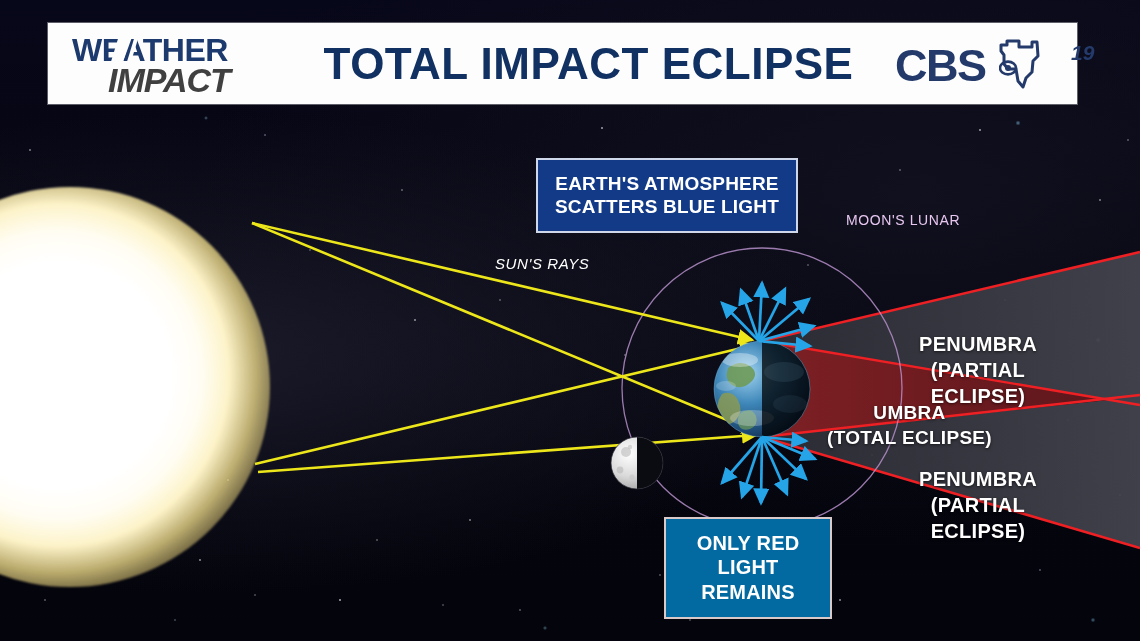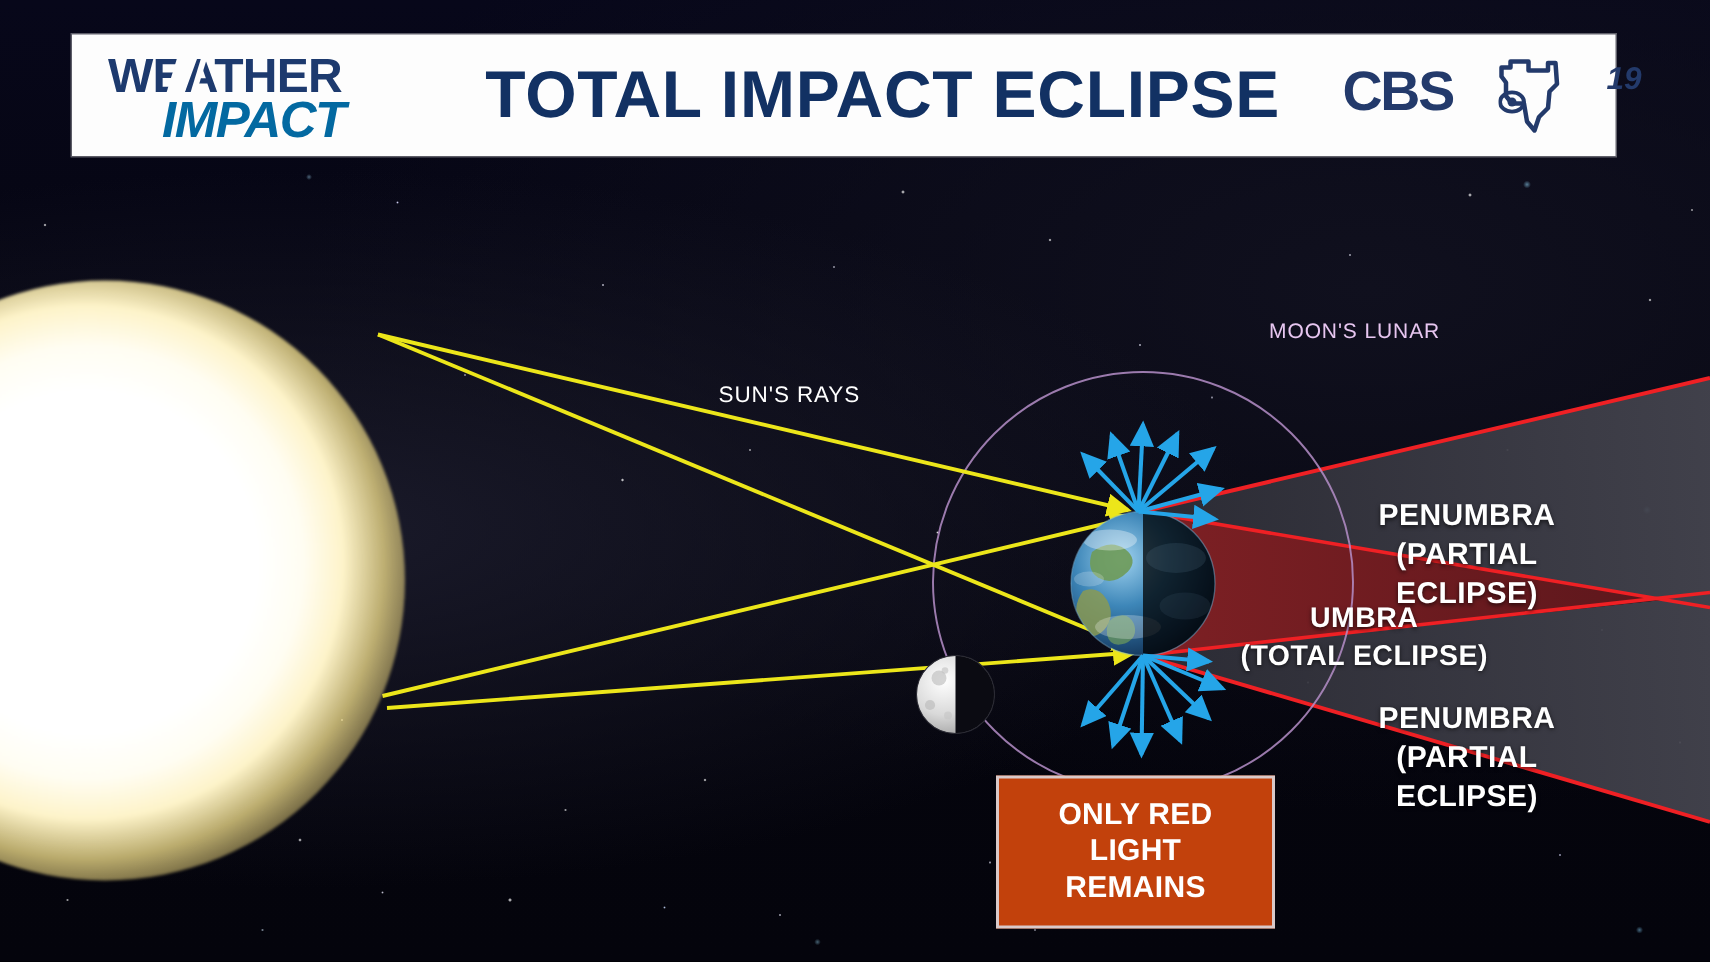--- a/index.html
+++ b/index.html
@@ -117,21 +117,21 @@
     font-family: "Liberation Sans", sans-serif;
   }
   .brand .bi {
     position: absolute;
     left: 60px;
     top: 38px;
     font-size: 34px;
     font-weight: 700;
     font-style: italic;
     letter-spacing: -1px;
-    color: #0369a1;
+    color: #404040;
   }
   .brand .slash {
     position: absolute;
     left: 62px;
     top: 4px;
     width: 7px;
     height: 76px;
     background: #fdfdfd;
     transform: skewX(-17deg);
     box-shadow: 5px 0 0 0 #fdfdfd;
@@ -158,21 +158,21 @@
   .cbslogo {
     flex: 0 0 auto;
     width: 186px;
     height: 100%;
     position: relative;
   }
   .cbslogo .cbs-txt {
     position: absolute;
     left: 4px;
     top: 17px;
-    font-size: 37px;
+    font-size: 45px;
     font-weight: 700;
     letter-spacing: -1.5px;
     color: #233a6b;
   }
   .cbslogo .tx {
     position: absolute;
     left: 108px;
     top: 16px;
   }
   .cbslogo .nineteen {
@@ -227,36 +227,36 @@
     top: 158px;
     width: 262px;
     padding: 12px 10px 13px;
     background: #123a86;
     border: 2px solid #cfd8ea;
     font-size: 19px;
   }
   .callout.red {
     left: 664px;
     top: 517px;
-    width: 186px;
+    width: 168px;
     padding: 12px 8px 13px;
-    background: #c2410c;
+    background: #0369a1;
     border: 2px solid #d9c9c9;
     font-size: 20px;
   }
 
   
   .lbl {
     position: absolute;
     color: #ffffff;
     font-weight: 400;
     white-space: pre;
     letter-spacing: .6px;
   }
-  .lbl.rays  { left: 479px; top: 255px; font-size: 15px; }
+  .lbl.rays  { left: 495px; top: 255px; font-size: 15px; font-style: italic; }
   .lbl.orbit { left: 846px; top: 212px; font-size: 14px; color: #e7c6f0; }
 
   .conelbl {
     position: absolute;
     color: #ffffff;
     font-weight: 700;
     font-size: 20px;
     line-height: 1.3;
     letter-spacing: .3px;
     text-align: center;
@@ -391,20 +391,22 @@
 
     </g>
   </svg>
 
   <div class="sun"></div>
 
   <div class="lbl rays">SUN'S RAYS</div>
 
   <div class="lbl orbit">MOON'S LUNAR</div>
 
+  <div class="callout blue" style="white-space:pre-line">EARTH'S ATMOSPHERE
+SCATTERS BLUE LIGHT</div>
 
   <div class="callout red" style="white-space:pre-line">ONLY RED LIGHT
 REMAINS</div>
 
   <div class="conelbl pen1">PENUMBRA
 (PARTIAL
 ECLIPSE)</div>
 
   <div class="conelbl umbra">UMBRA
 (TOTAL ECLIPSE)</div>

